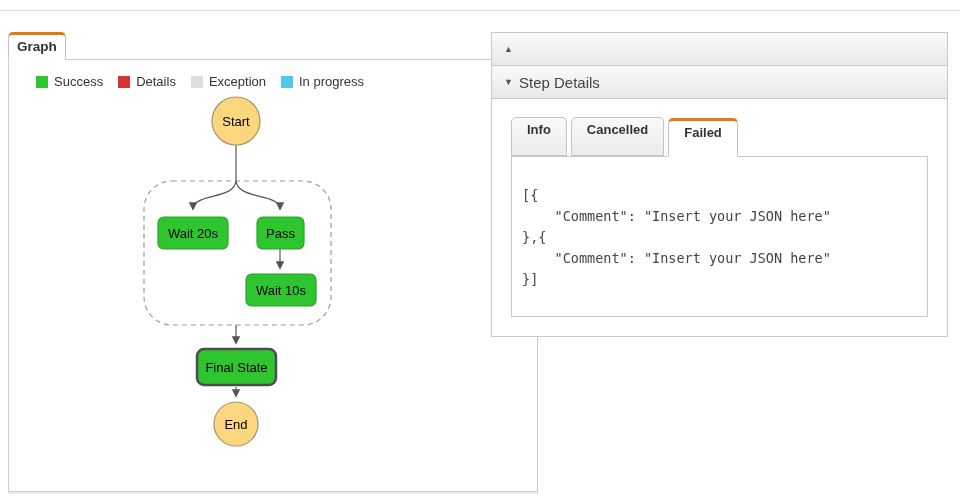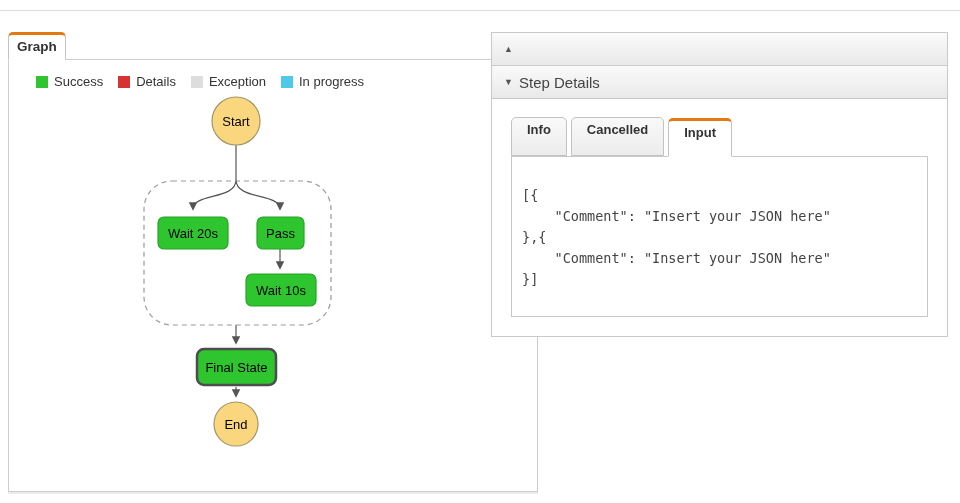--- a/index.html
+++ b/index.html
@@ -140,21 +140,21 @@
   </div>
   <div class="acc-header">
     <span class="acc-caret">▼</span>
     <span>Step Details</span>
   </div>
 
   <div class="step-content">
     <div class="tabs-row">
       <div class="tab">Info</div>
       <div class="tab">Cancelled</div>
-      <div class="tab active">Input</div>
+      <div class="tab active">Failed</div>
     </div>
     <div class="json-box">
       <pre class="json-pre">[{
     "Comment": "Insert your JSON here"
 },{
     "Comment": "Insert your JSON here"
 }]</pre>
     </div>
   </div>
 </div>

